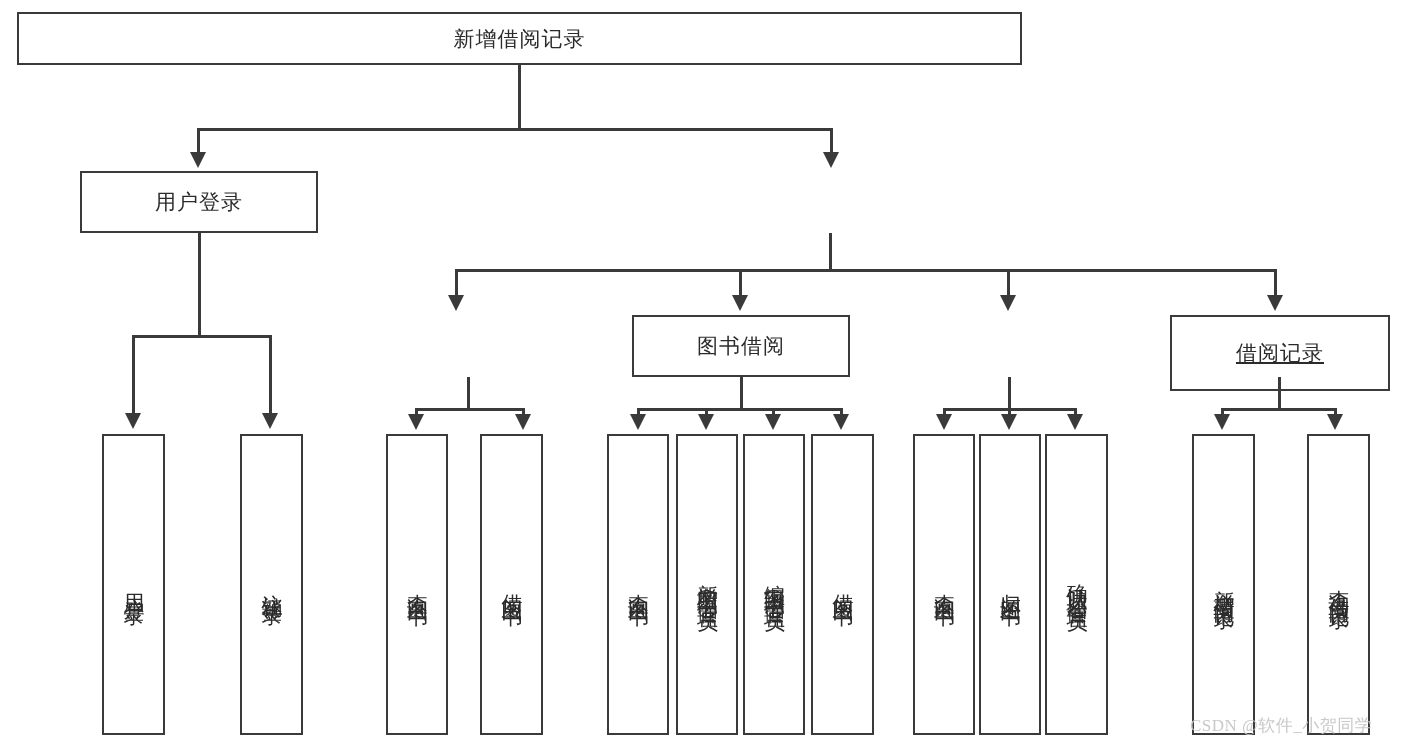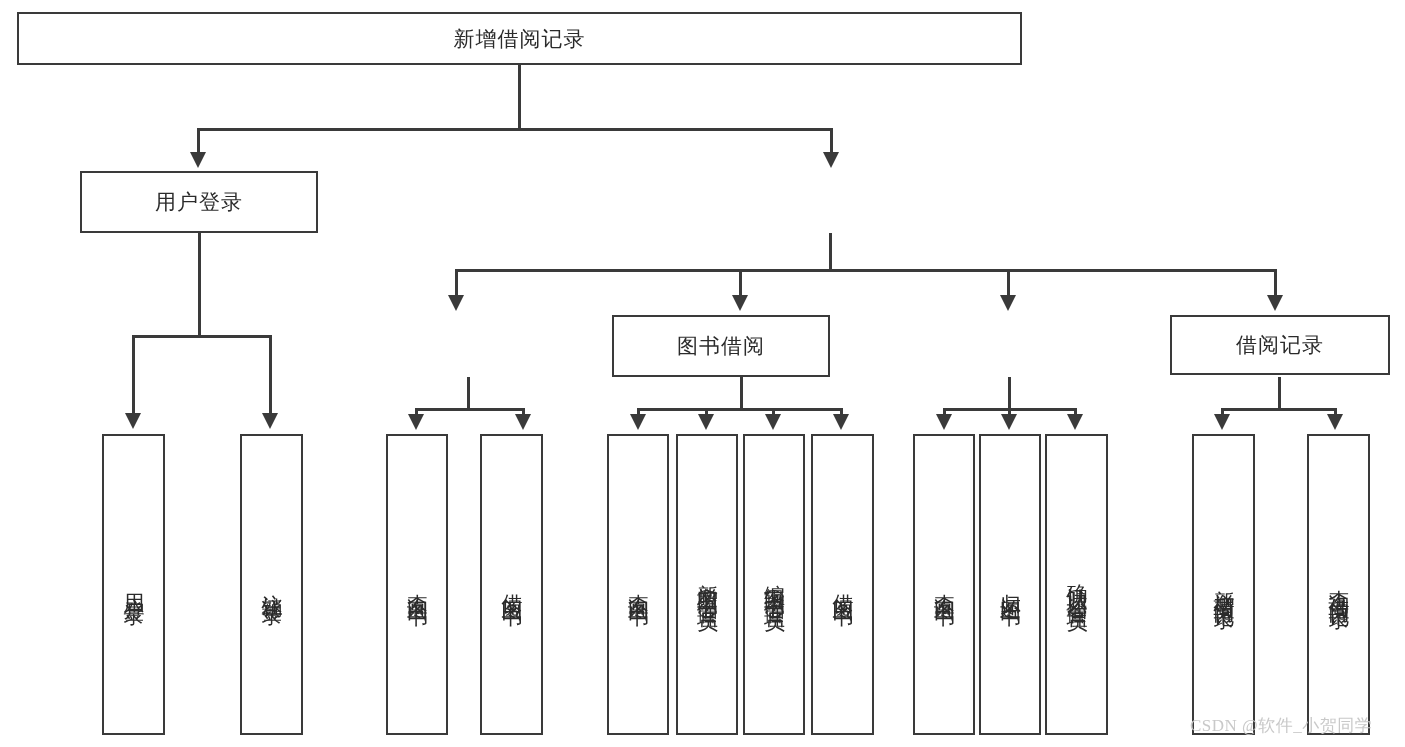--- a/index.html
+++ b/index.html
@@ -101,24 +101,24 @@
   <div class="ln" style="left:455px; top:269px; width:822px; height:3px;"></div>
   <div class="ln" style="left:455px; top:269px; width:3px; height:28px;"></div>
   <div class="arrow" style="left:448px; top:295px;"></div>
   <div class="ln" style="left:739px; top:269px; width:3px; height:28px;"></div>
   <div class="arrow" style="left:732px; top:295px;"></div>
   <div class="ln" style="left:1007px; top:269px; width:3px; height:28px;"></div>
   <div class="arrow" style="left:1000px; top:295px;"></div>
   <div class="ln" style="left:1274px; top:269px; width:3px; height:28px;"></div>
   <div class="arrow" style="left:1267px; top:295px;"></div>
 
-  <div class="node h" style="left:612px; top:315px; width:218px; height:62px;">
+  <div class="node h" style="left:632px; top:315px; width:218px; height:62px;">
     <span>图书借阅</span>
   </div>
-  <div class="node h" style="left:1170px; top:315px; width:220px; height:60px;">
+  <div class="node h" style="left:1170px; top:315px; width:220px; height:76px;text-decoration:underline;">
     <span>借阅记录</span>
   </div>
 
   <div class="ln" style="left:467px; top:377px; width:3px; height:33px;"></div>
   <div class="ln" style="left:415px; top:408px; width:110px; height:3px;"></div>
   <div class="ln" style="left:415px; top:408px; width:3px; height:10px;"></div>
   <div class="arrow" style="left:408px; top:414px;"></div>
   <div class="ln" style="left:522px; top:408px; width:3px; height:10px;"></div>
   <div class="arrow" style="left:515px; top:414px;"></div>
 

